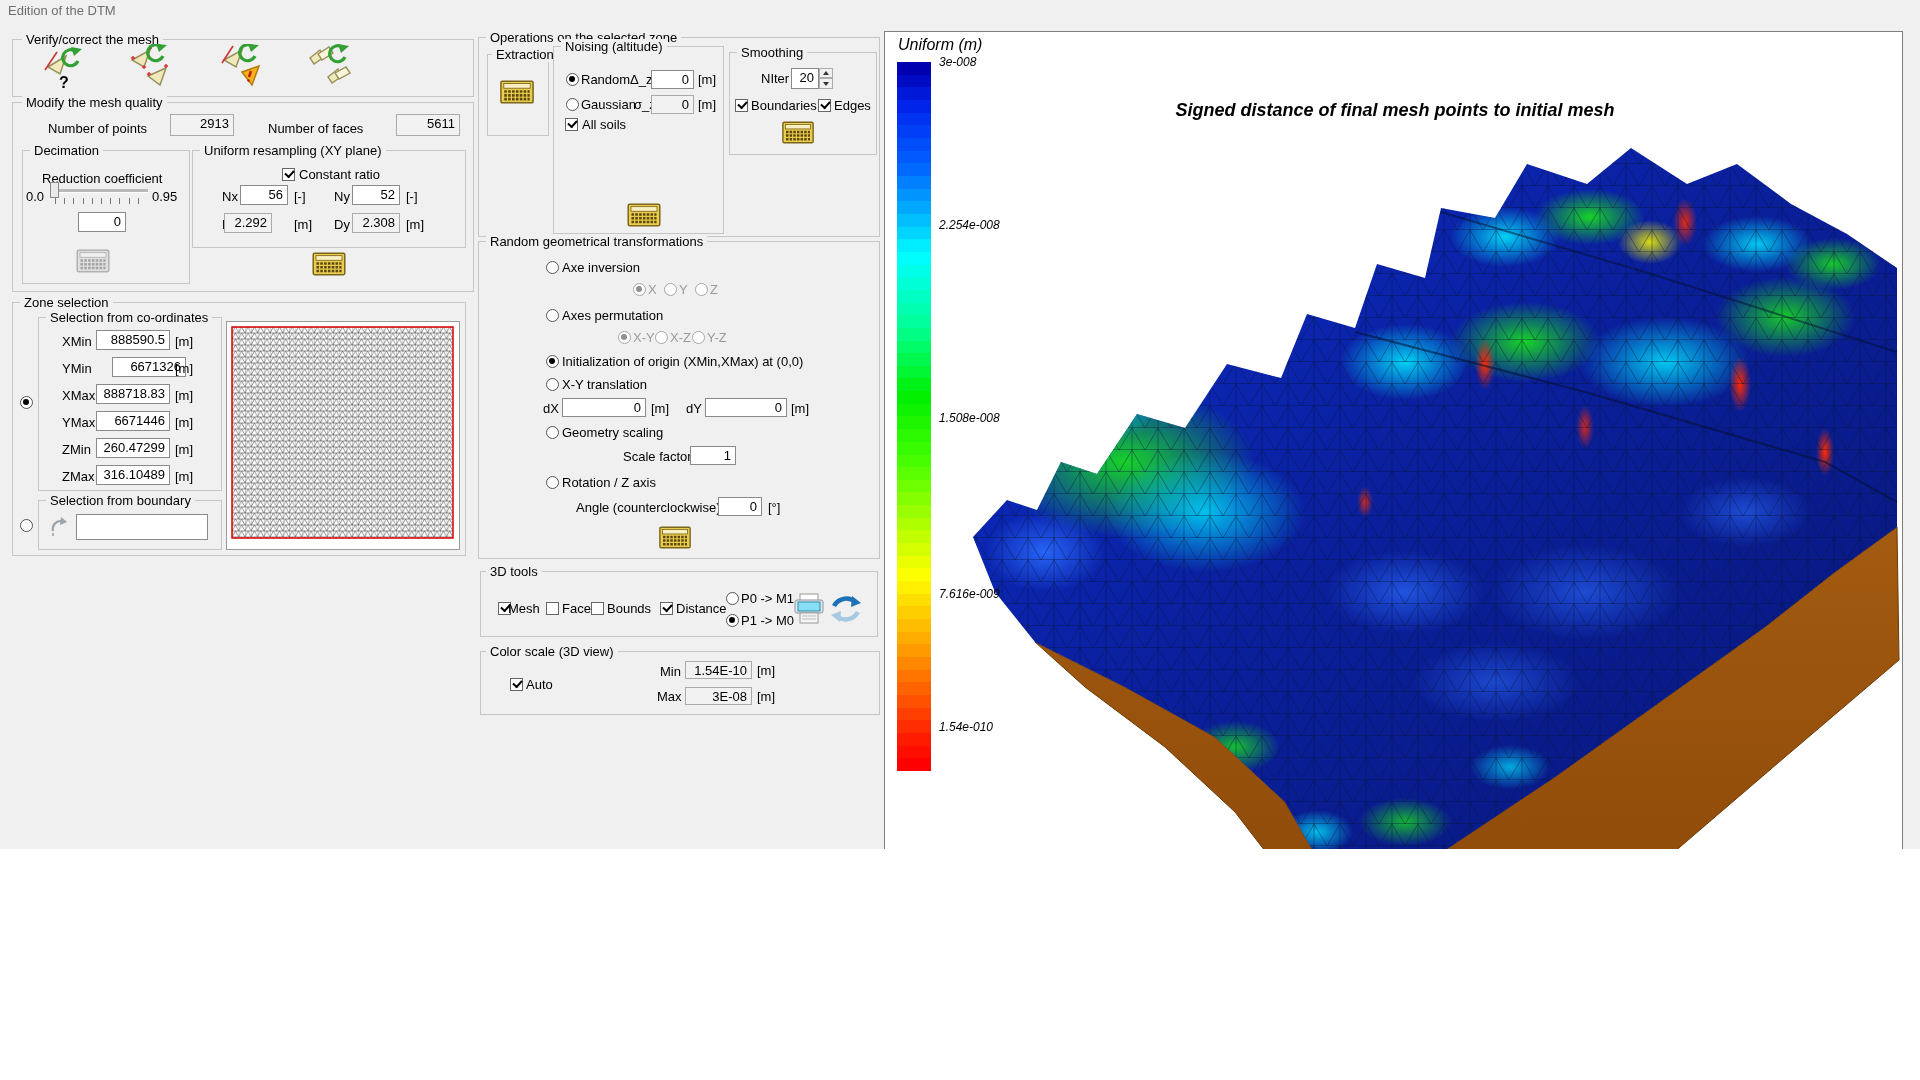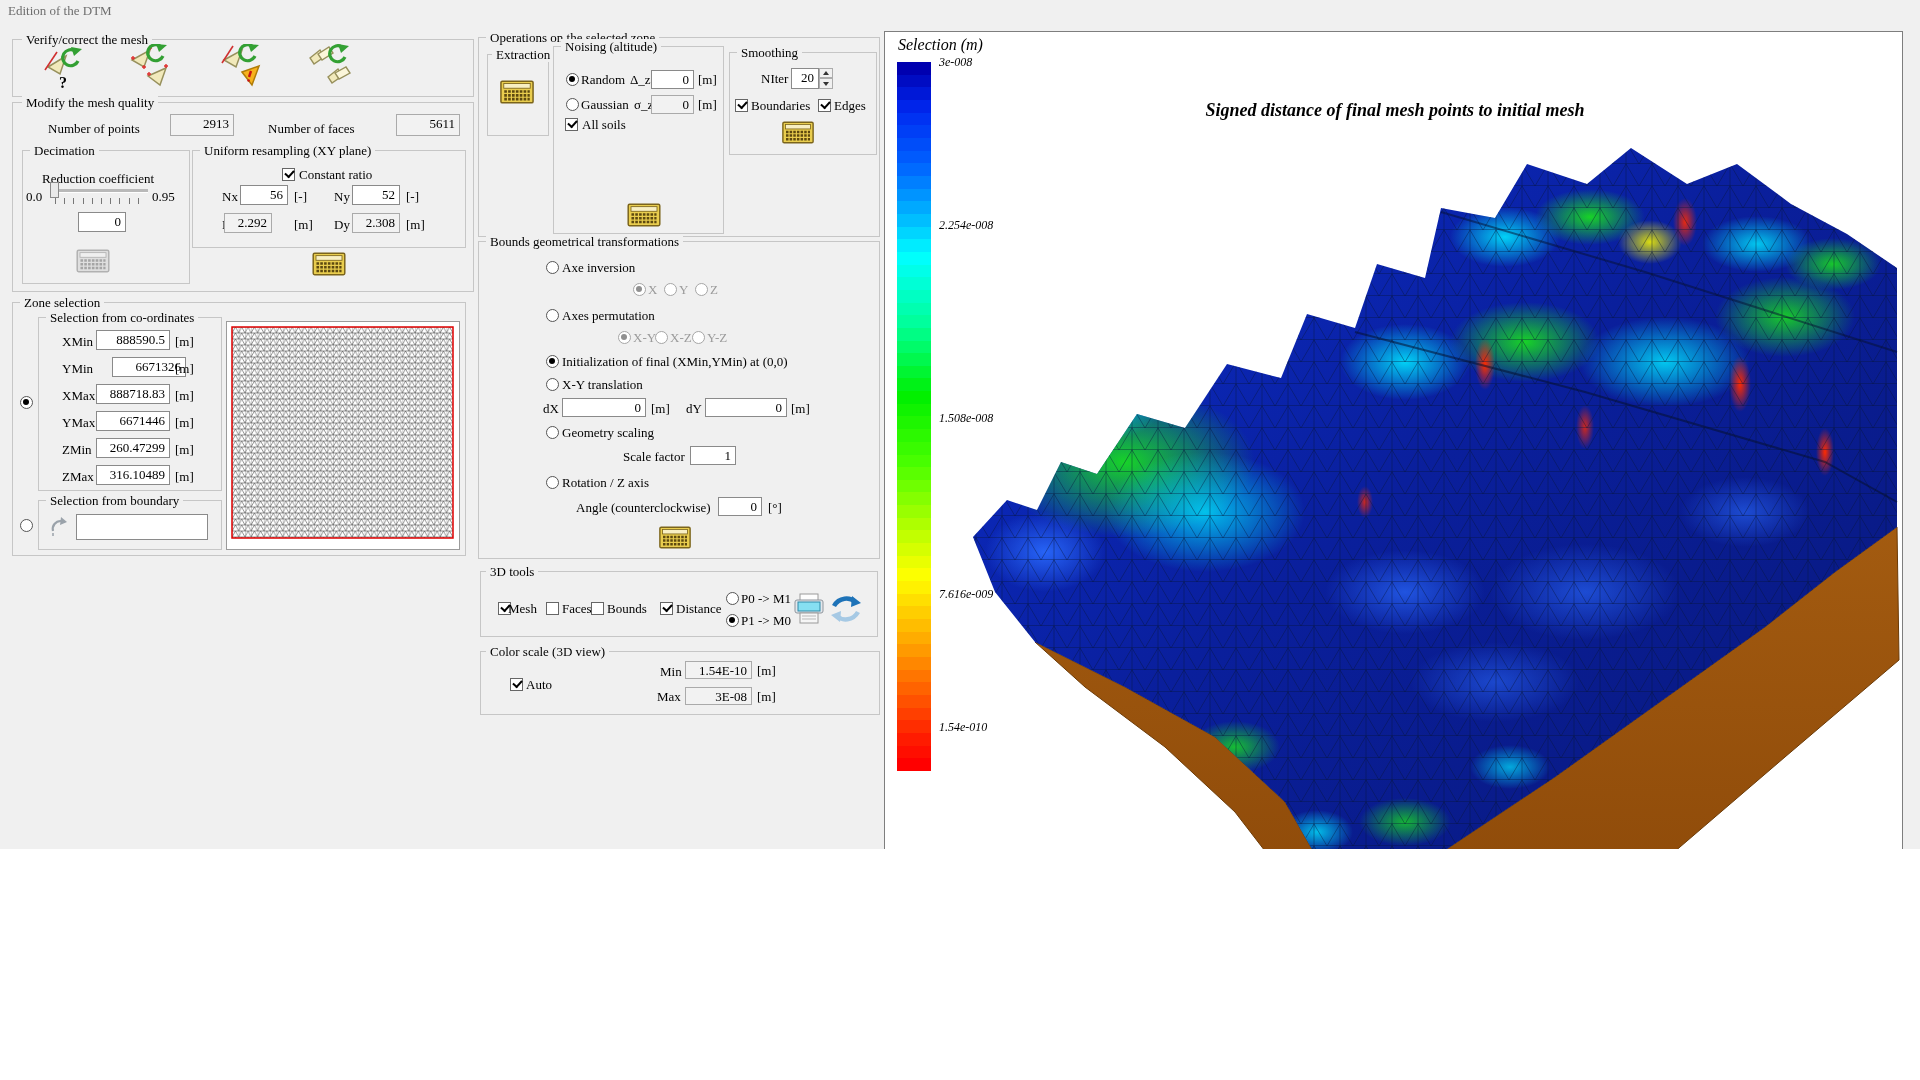--- a/index.html
+++ b/index.html
@@ -1,17 +1,17 @@
 <!DOCTYPE html>
 <html><head>
 <meta charset="utf-8">
 <style>
   html,body{margin:0;padding:0}
   #app{position:relative;width:1920px;height:849px;background:#f0f0f0;
-       font-family:Liberation Serif, serif;font-size:13px;color:#000;overflow:hidden}
+       font-family:Liberation Sans, sans-serif;font-size:13px;color:#000;overflow:hidden}
   .abs{position:absolute}
   .grp{position:absolute;border:1px solid #c6c6c6}
   .gt{position:absolute;background:#f0f0f0;padding:0 4px;line-height:15px;white-space:nowrap}
   .lbl{position:absolute;white-space:nowrap;line-height:15px}
   .fld{position:absolute;background:#fff;border:1px solid #8a8a8a;text-align:right;
        padding:0 4px;line-height:18px;height:20px;box-sizing:border-box;overflow:hidden}
   .ro{background:#f2f2f2;border-color:#aaa}
   .cb{position:absolute;width:13px;height:13px;background:#fff;border:1px solid #666;box-sizing:border-box}
   .cb.on:after{content:"";position:absolute;left:2px;top:1px;width:7px;height:4px;
        border-left:2px solid #000;border-bottom:2px solid #000;transform:rotate(-48deg)}
@@ -248,42 +248,42 @@
   <div class="lbl" style="left:751px;top:98px">Boundaries</div>
   <div class="cb on" style="left:818px;top:99px"></div>
   <div class="lbl" style="left:834px;top:98px">Edges</div>
   <div class="icbtn" style="left:782px;top:120px;width:32px;height:25px">
     <svg width="32" height="25">
         <use href="#ic-calc"></use>
       </svg>
   </div>
 
   <div class="grp" style="left:478px;top:241px;width:400px;height:316px"></div>
-  <div class="gt" style="left:486px;top:234px">Bounds geometrical transformations</div>
+  <div class="gt" style="left:486px;top:234px">Random geometrical transformations</div>
 
   <div class="rb" style="left:546px;top:261px"></div>
   <div class="lbl" style="left:562px;top:260px">Axe inversion</div>
   <div class="rb gr on" style="left:633px;top:283px"></div>
   <div class="lbl dim" style="left:648px;top:282px">X</div>
   <div class="rb gr" style="left:664px;top:283px"></div>
   <div class="lbl dim" style="left:679px;top:282px">Y</div>
   <div class="rb gr" style="left:695px;top:283px"></div>
   <div class="lbl dim" style="left:710px;top:282px">Z</div>
 
   <div class="rb" style="left:546px;top:309px"></div>
   <div class="lbl" style="left:562px;top:308px">Axes permutation</div>
   <div class="rb gr on" style="left:618px;top:331px"></div>
   <div class="lbl dim" style="left:633px;top:330px">X-Y</div>
   <div class="rb gr" style="left:655px;top:331px"></div>
   <div class="lbl dim" style="left:670px;top:330px">X-Z</div>
   <div class="rb gr" style="left:692px;top:331px"></div>
   <div class="lbl dim" style="left:707px;top:330px">Y-Z</div>
 
   <div class="rb on" style="left:546px;top:355px"></div>
-  <div class="lbl" style="left:562px;top:354px">Initialization of final (XMin,YMin) at (0,0)</div>
+  <div class="lbl" style="left:562px;top:354px">Initialization of origin (XMin,XMax) at (0,0)</div>
 
   <div class="rb" style="left:546px;top:378px"></div>
   <div class="lbl" style="left:562px;top:377px">X-Y translation</div>
   <div class="lbl" style="left:543px;top:401px">dX</div>
   <div class="fld" style="left:562px;top:398px;width:84px;height:19px">0</div>
   <div class="lbl" style="left:651px;top:401px">[m]</div>
   <div class="lbl" style="left:686px;top:401px">dY</div>
   <div class="fld" style="left:705px;top:398px;width:82px;height:19px">0</div>
   <div class="lbl" style="left:791px;top:401px">[m]</div>
 
@@ -432,21 +432,21 @@
         <line x1="106" y1="891" x2="76" y2="905" stroke="#cc1111"></line>
         <polygon points="64,911 79,899 84,912" fill="#cc1111" stroke="none"></polygon>
         <line x1="106" y1="891" x2="136" y2="905" stroke="#18a818"></line>
         <polygon points="148,911 133,899 128,912" fill="#18a818" stroke="none"></polygon>
       </g>
       <text x="100" y="845" font-size="13">Z</text>
       <text x="60" y="894" font-size="13">X</text>
       <text x="141" y="896" font-size="13">Y</text>
     </svg>
 
-    <div class="legendtitle" style="left:13px;top:4px">Selection (m)</div>
+    <div class="legendtitle" style="left:13px;top:4px">Uniform (m)</div>
     <div class="abs" style="left: 12px; top: 30px; width: 34px; height: 709px; background: linear-gradient(rgb(0, 0, 176) 0%, rgb(0, 0, 176) 1.79%, rgb(0, 12, 195) 1.79%, rgb(0, 12, 195) 3.57%, rgb(0, 24, 215) 3.57%, rgb(0, 24, 215) 5.36%, rgb(0, 36, 234) 5.36%, rgb(0, 36, 234) 7.14%, rgb(0, 50, 242) 7.14%, rgb(0, 50, 242) 8.93%, rgb(0, 63, 246) 8.93%, rgb(0, 63, 246) 10.71%, rgb(0, 77, 249) 10.71%, rgb(0, 77, 249) 12.5%, rgb(0, 90, 253) 12.5%, rgb(0, 90, 253) 14.29%, rgb(0, 106, 255) 14.29%, rgb(0, 106, 255) 16.07%, rgb(0, 127, 255) 16.07%, rgb(0, 127, 255) 17.86%, rgb(0, 148, 255) 17.86%, rgb(0, 148, 255) 19.64%, rgb(0, 169, 255) 19.64%, rgb(0, 169, 255) 21.43%, rgb(0, 190, 255) 21.43%, rgb(0, 190, 255) 23.21%, rgb(0, 213, 255) 23.21%, rgb(0, 213, 255) 25%, rgb(0, 236, 255) 25%, rgb(0, 236, 255) 26.79%, rgb(0, 255, 252) 26.79%, rgb(0, 255, 252) 28.57%, rgb(0, 255, 233) 28.57%, rgb(0, 255, 233) 30.36%, rgb(0, 255, 214) 30.36%, rgb(0, 255, 214) 32.14%, rgb(0, 255, 195) 32.14%, rgb(0, 255, 195) 33.93%, rgb(0, 255, 176) 33.93%, rgb(0, 255, 176) 35.71%, rgb(0, 255, 157) 35.71%, rgb(0, 255, 157) 37.5%, rgb(0, 253, 132) 37.5%, rgb(0, 253, 132) 39.29%, rgb(0, 251, 105) 39.29%, rgb(0, 251, 105) 41.07%, rgb(0, 248, 78) 41.07%, rgb(0, 248, 78) 42.86%, rgb(0, 245, 50) 42.86%, rgb(0, 245, 50) 44.64%, rgb(0, 242, 23) 44.64%, rgb(0, 242, 23) 46.43%, rgb(2, 240, 0) 46.43%, rgb(2, 240, 0) 48.21%, rgb(16, 243, 0) 48.21%, rgb(16, 243, 0) 50%, rgb(30, 246, 0) 50%, rgb(30, 246, 0) 51.79%, rgb(44, 249, 0) 51.79%, rgb(44, 249, 0) 53.57%, rgb(57, 251, 0) 53.57%, rgb(57, 251, 0) 55.36%, rgb(71, 254, 0) 55.36%, rgb(71, 254, 0) 57.14%, rgb(90, 255, 0) 57.14%, rgb(90, 255, 0) 58.93%, rgb(111, 255, 0) 58.93%, rgb(111, 255, 0) 60.71%, rgb(132, 255, 0) 60.71%, rgb(132, 255, 0) 62.5%, rgb(153, 255, 0) 62.5%, rgb(153, 255, 0) 64.29%, rgb(174, 255, 0) 64.29%, rgb(174, 255, 0) 66.07%, rgb(194, 255, 0) 66.07%, rgb(194, 255, 0) 67.86%, rgb(213, 255, 0) 67.86%, rgb(213, 255, 0) 69.64%, rgb(233, 255, 0) 69.64%, rgb(233, 255, 0) 71.43%, rgb(252, 255, 0) 71.43%, rgb(252, 255, 0) 73.21%, rgb(255, 241, 0) 73.21%, rgb(255, 241, 0) 75%, rgb(255, 223, 0) 75%, rgb(255, 223, 0) 76.79%, rgb(255, 206, 0) 76.79%, rgb(255, 206, 0) 78.57%, rgb(255, 189, 0) 78.57%, rgb(255, 189, 0) 80.36%, rgb(255, 172, 0) 80.36%, rgb(255, 172, 0) 82.14%, rgb(255, 154, 0) 82.14%, rgb(255, 154, 0) 83.93%, rgb(255, 135, 0) 83.93%, rgb(255, 135, 0) 85.71%, rgb(255, 117, 0) 85.71%, rgb(255, 117, 0) 87.5%, rgb(255, 99, 0) 87.5%, rgb(255, 99, 0) 89.29%, rgb(255, 81, 0) 89.29%, rgb(255, 81, 0) 91.07%, rgb(255, 63, 0) 91.07%, rgb(255, 63, 0) 92.86%, rgb(255, 45, 0) 92.86%, rgb(255, 45, 0) 94.64%, rgb(255, 27, 0) 94.64%, rgb(255, 27, 0) 96.43%, rgb(255, 14, 0) 96.43%, rgb(255, 14, 0) 98.21%, rgb(255, 0, 0) 98.21%, rgb(255, 0, 0) 100%);"></div>
     <div class="tick" style="top:23px">3e-008</div>
     <div class="tick" style="top:186px">2.254e-008</div>
     <div class="tick" style="top:379px">1.508e-008</div>
     <div class="tick" style="top:555px">7.616e-009</div>
     <div class="tick" style="top:688px">1.54e-010</div>
     <div class="ptitle" style="left:60px;top:68px;width:900px">Signed distance of final mesh points to initial mesh</div>
   </div>
 
   <div class="abs" style="left:0;top:1031px;width:1920px;height:49px;background:#f0f0f0;border-top:1px solid #d5d5d5"></div>

